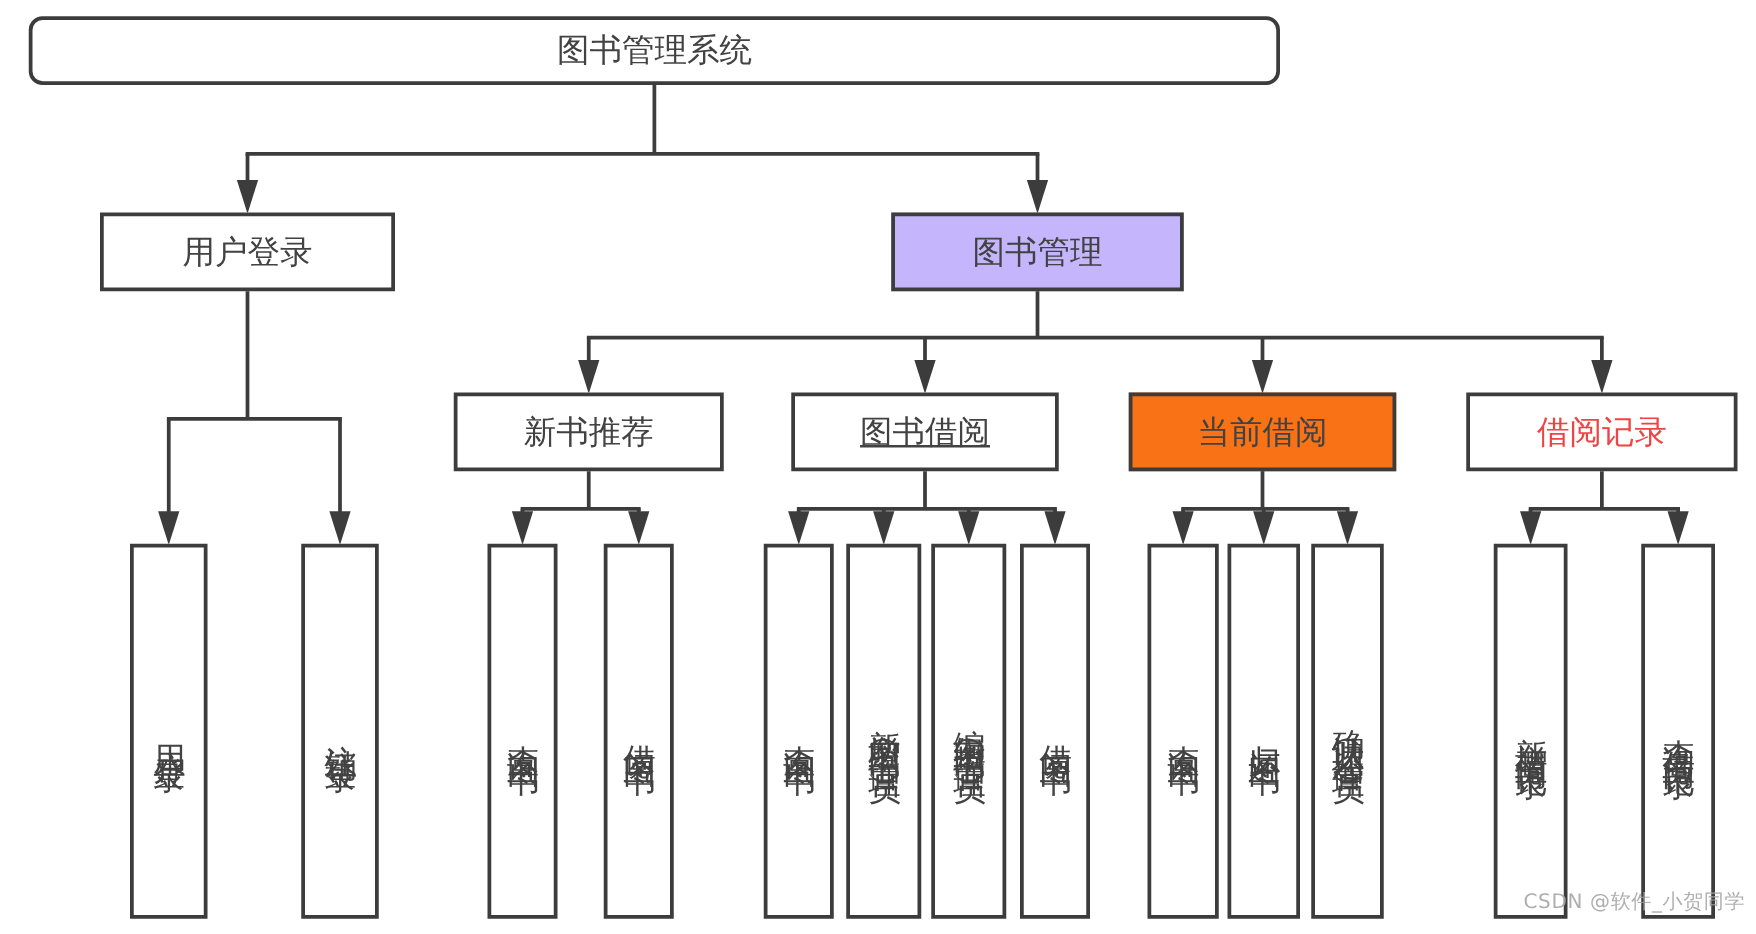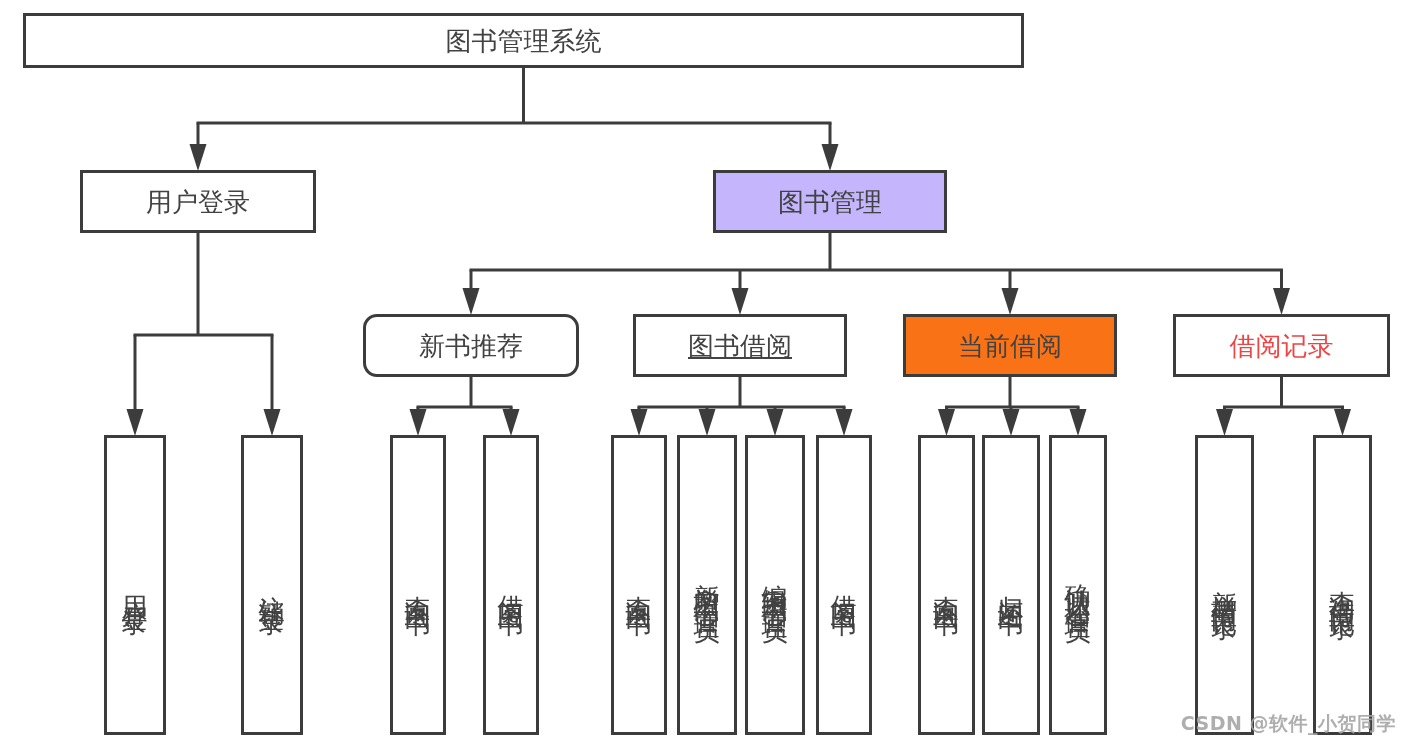--- a/index.html
+++ b/index.html
@@ -37,25 +37,24 @@
     line-height: 1;
     white-space: nowrap;
   }
   .node.h .htext { line-height: 1; white-space: nowrap; }
   #watermark {
     position: absolute;
     top: 711px;
     right: 9px;
     z-index: 3;
     color: #a6a6a6;
-    font-size: 19px;
+    font-size: 16px;
     letter-spacing: 0.5px;
     white-space: nowrap;
     opacity: 0.9;
-    font-weight: bold;
   }
 </style>
 </head>
 <body>
 
 <div id="canvas">
   <svg id="connectors" viewBox="0 0 1405 747" xmlns="http://www.w3.org/2000/svg">
       <line x1="523.5" y1="67" x2="523.5" y2="123" stroke="#3c3c3c" stroke-width="3"></line>
       <line x1="196.5" y1="123" x2="831.5" y2="123" stroke="#3c3c3c" stroke-width="3"></line>
       <line x1="198" y1="123" x2="198" y2="160" stroke="#3c3c3c" stroke-width="3"></line>
@@ -103,30 +102,30 @@
       <line x1="1078" y1="407" x2="1078" y2="425" stroke="#3c3c3c" stroke-width="3"></line>
       <polygon points="1069.5,409 1086.5,409 1078,436" fill="#3c3c3c"></polygon>
       <line x1="1281.5" y1="376" x2="1281.5" y2="407" stroke="#3c3c3c" stroke-width="3"></line>
       <line x1="1223" y1="407" x2="1344" y2="407" stroke="#3c3c3c" stroke-width="3"></line>
       <line x1="1224.5" y1="407" x2="1224.5" y2="425" stroke="#3c3c3c" stroke-width="3"></line>
       <polygon points="1216,409 1233,409 1224.5,436" fill="#3c3c3c"></polygon>
       <line x1="1342.5" y1="407" x2="1342.5" y2="425" stroke="#3c3c3c" stroke-width="3"></line>
       <polygon points="1334,409 1351,409 1342.5,436" fill="#3c3c3c"></polygon>
     </svg>
   <div id="nodes">
-      <div class="node h" style="left: 23px; top: 13px; width: 1001px; height: 55px; border-color: rgb(60, 60, 60); background: rgb(255, 255, 255); color: rgb(66, 66, 66);">
+      <div class="node h" style="left: 23px; top: 13px; width: 1001px; height: 55px; border-color: rgb(60, 60, 60); background: rgb(255, 255, 255); color: rgb(66, 66, 66); border-radius: 11px;">
         <span class="htext">图书管理系统</span>
       </div>
       <div class="node h" style="left: 80px; top: 170px; width: 236px; height: 63px; border-color: rgb(60, 60, 60); background: rgb(255, 255, 255); color: rgb(66, 66, 66);">
         <span class="htext">用户登录</span>
       </div>
       <div class="node h" style="left: 713px; top: 170px; width: 234px; height: 63px; border-color: rgb(60, 60, 60); background: #c4b5fd; color: rgb(66, 66, 66); align-items: center;">
         <span class="htext">图书管理</span>
       </div>
-      <div class="node h" style="left: 363px; top: 314px; width: 216px; height: 63px; border-color: rgb(60, 60, 60); background: rgb(255, 255, 255); color: rgb(66, 66, 66); border-radius: 14px;">
+      <div class="node h" style="left: 363px; top: 314px; width: 216px; height: 63px; border-color: rgb(60, 60, 60); background: rgb(255, 255, 255); color: rgb(66, 66, 66);">
         <span class="htext">新书推荐</span>
       </div>
       <div class="node h" style="left: 633px; top: 314px; width: 214px; height: 63px; border-color: rgb(60, 60, 60); background: rgb(255, 255, 255); color: rgb(66, 66, 66); text-decoration: underline;">
         <span class="htext">图书借阅</span>
       </div>
       <div class="node h" style="left: 903px; top: 314px; width: 214px; height: 63px; border-color: rgb(60, 60, 60); background: #f97316; color: rgb(66, 66, 66);">
         <span class="htext">当前借阅</span>
       </div>
       <div class="node h" style="left: 1173px; top: 314px; width: 217px; height: 63px; border-color: rgb(60, 60, 60); background: rgb(255, 255, 255); color: #ef4444;">
         <span class="htext">借阅记录</span>

